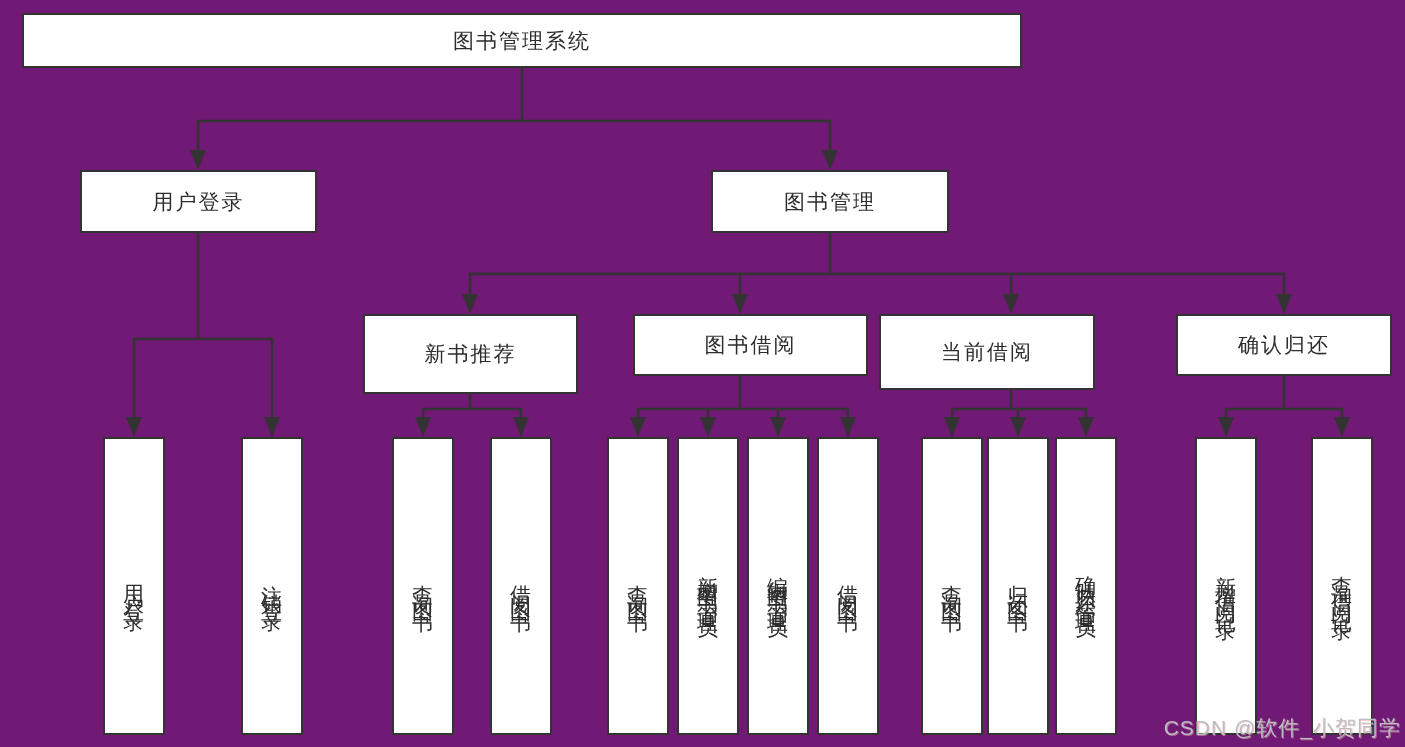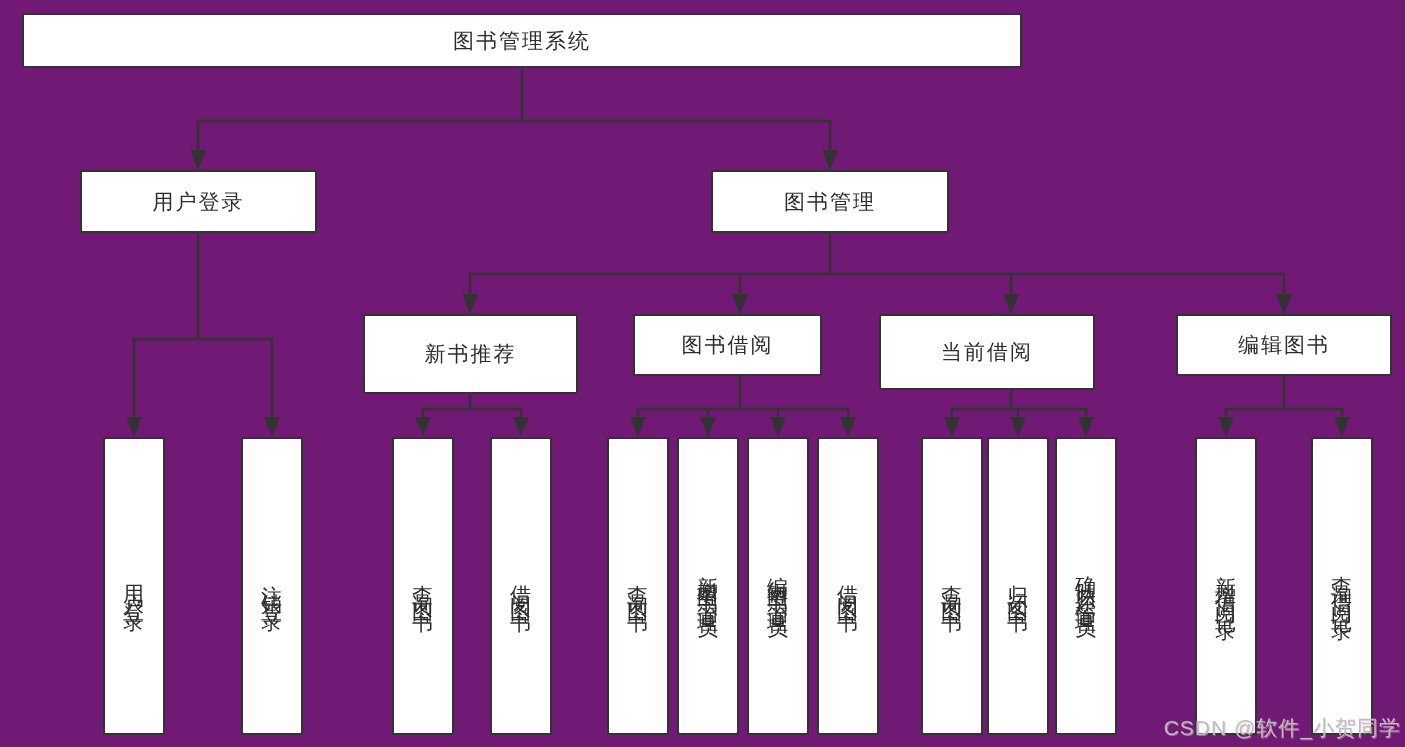--- a/index.html
+++ b/index.html
@@ -41,21 +41,21 @@
     font-size: 21px;
   }
   .vbox.long { letter-spacing: 6px; }
   
   .pos-root  { left: 22px;  top: 13px;  width: 1000px; height: 55px; }
   
   .pos-l2-a  { left: 80px;  top: 170px; width: 237px; height: 63px; }
   .pos-l2-b  { left: 711px; top: 170px; width: 238px; height: 63px; }
   
   .pos-l3-a  { left: 363px;  top: 314px; width: 215px; height: 80px; }
-  .pos-l3-b  { left: 633px;  top: 314px; width: 189px; height: 62px; }
+  .pos-l3-b  { left: 633px;  top: 314px; width: 235px; height: 62px; }
   .pos-l3-c  { left: 879px;  top: 314px; width: 216px; height: 76px; }
   .pos-l3-d  { left: 1176px; top: 314px; width: 216px; height: 62px; }
   
   .leaf { top: 437px; width: 62px; height: 298px; }
   .pos-v1  { left: 103px; }
   .pos-v2  { left: 241px; }
   .pos-v3  { left: 392px; }
   .pos-v4  { left: 490px; }
   .pos-v5  { left: 607px; }
   .pos-v6  { left: 677px; }
@@ -107,21 +107,21 @@
   </svg>
 
   <div class="box pos-root">图书管理系统</div>
 
   <div class="box pos-l2-a">用户登录</div>
   <div class="box pos-l2-b">图书管理</div>
 
   <div class="box pos-l3-a">新书推荐</div>
   <div class="box pos-l3-b">图书借阅</div>
   <div class="box pos-l3-c">当前借阅</div>
-  <div class="box pos-l3-d">编辑图书</div>
+  <div class="box pos-l3-d">确认归还</div>
 
   <div class="box vbox leaf pos-v1">用户登录</div>
   <div class="box vbox leaf pos-v2">注销登录</div>
 
   <div class="box vbox leaf pos-v3">查询图书</div>
   <div class="box vbox leaf pos-v4">借阅图书</div>
 
   <div class="box vbox leaf pos-v5">查询图书</div>
   <div class="box vbox long leaf pos-v6">新增图书（管理员）</div>
   <div class="box vbox long leaf pos-v7">编辑图书（管理员）</div>

